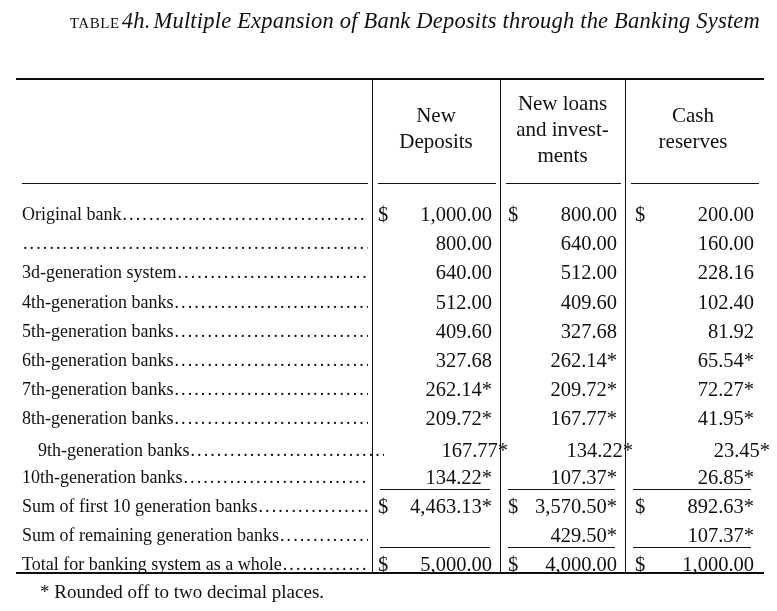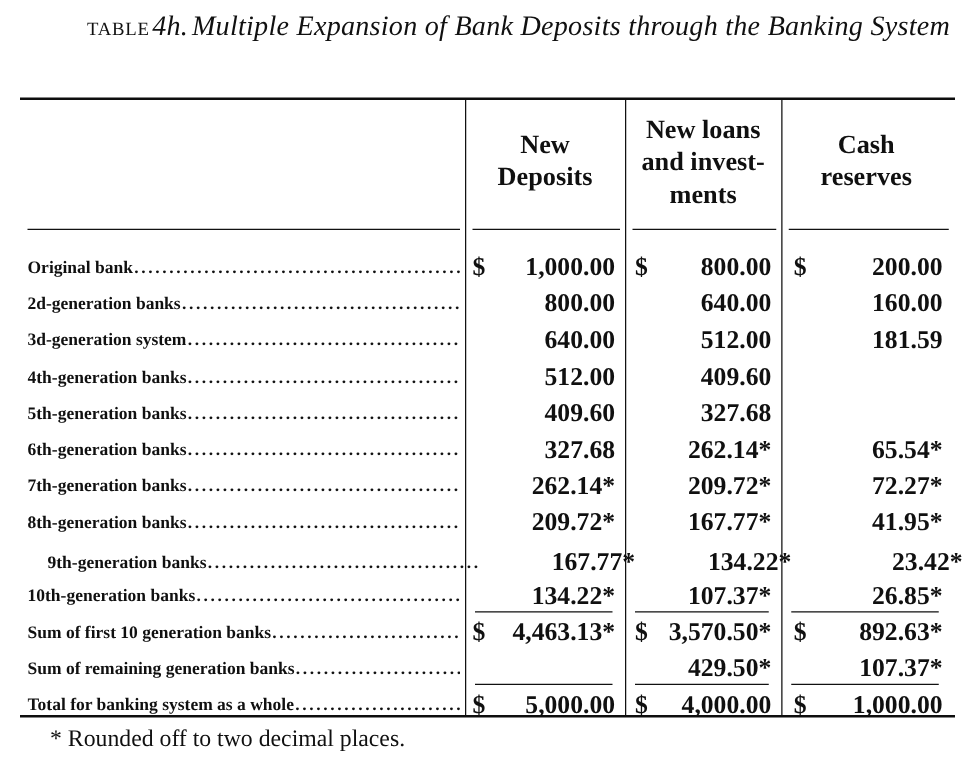--- a/index.html
+++ b/index.html
@@ -44,21 +44,20 @@
     padding-right: 3px;
   }
 
   
   #table-area {
     position: absolute;
     left: 16px;
     top: 78px;
     width: 748px;
     height: 420px;
-    font-weight: bold;
   }
   .rule-top, .rule-bottom {
     position: absolute;
     left: 0;
     width: 748px;
     height: 0;
     border-top: 2.4px solid #0d0d0d;
   }
   .rule-top  { top: 0px; }
   .rule-bottom { top: 494px; }
@@ -103,21 +102,21 @@
   .row {
     position: absolute;
     left: 0;
     width: 748px;
     height: 29px;
   }
   .row-label {
     position: absolute;
     left: 6px;
     width: 346px;
-    font-size: 14px;
+    font-size: 18px;
     line-height: 29px;
     white-space: nowrap;
     overflow: hidden;
     display: flex;
     align-items: flex-start;
   }
   .row-label .lbl-text { flex: 0 0 auto; }
   .row-label .leader {
     flex: 1 1 auto;
     overflow: hidden;
@@ -208,51 +207,52 @@
         <div class="row-label">
           <span class="lbl-text">Original bank</span>
           <span class="leader">..........................................................</span>
         </div>
         <div class="cell c1"><span class="cur">$</span><span>1,000.00</span></div>
         <div class="cell c2"><span class="cur">$</span><span>800.00</span></div>
         <div class="cell c3"><span class="cur">$</span><span>200.00</span></div>
       </div>
       <div class="row" style="top: 151.2px;">
         <div class="row-label">
-          <span class="lbl-text">2d-generation banks</span>
           <span class="leader">..........................................................</span>
         </div>
         <div class="cell c1"><span>800.00</span></div>
         <div class="cell c2"><span>640.00</span></div>
         <div class="cell c3"><span>160.00</span></div>
       </div>
       <div class="row" style="top: 180.4px;">
         <div class="row-label">
           <span class="lbl-text">3d-generation system</span>
           <span class="leader">..........................................................</span>
         </div>
         <div class="cell c1"><span>640.00</span></div>
         <div class="cell c2"><span>512.00</span></div>
-        <div class="cell c3"><span>181.59</span></div>
+        <div class="cell c3"><span>228.16</span></div>
       </div>
       <div class="row" style="top: 209.6px;">
         <div class="row-label">
           <span class="lbl-text">4th-generation banks</span>
           <span class="leader">..........................................................</span>
         </div>
         <div class="cell c1"><span>512.00</span></div>
         <div class="cell c2"><span>409.60</span></div>
+        <div class="cell c3"><span>102.40</span></div>
       </div>
       <div class="row" style="top: 238.8px;">
         <div class="row-label">
           <span class="lbl-text">5th-generation banks</span>
           <span class="leader">..........................................................</span>
         </div>
         <div class="cell c1"><span>409.60</span></div>
         <div class="cell c2"><span>327.68</span></div>
+        <div class="cell c3"><span>81.92</span></div>
       </div>
       <div class="row" style="top: 268px;">
         <div class="row-label">
           <span class="lbl-text">6th-generation banks</span>
           <span class="leader">..........................................................</span>
         </div>
         <div class="cell c1"><span>327.68</span></div>
         <div class="cell c2"><span>262.14*</span></div>
         <div class="cell c3"><span>65.54*</span></div>
       </div>
@@ -274,21 +274,21 @@
         <div class="cell c2"><span>167.77*</span></div>
         <div class="cell c3"><span>41.95*</span></div>
       </div>
       <div class="row" style="top: 358px; margin-left: 16px;">
         <div class="row-label">
           <span class="lbl-text">9th-generation banks</span>
           <span class="leader">..........................................................</span>
         </div>
         <div class="cell c1"><span>167.77*</span></div>
         <div class="cell c2"><span>134.22*</span></div>
-        <div class="cell c3"><span>23.42*</span></div>
+        <div class="cell c3"><span>23.45*</span></div>
       </div>
       <div class="row" style="top: 384.8px;">
         <div class="row-label">
           <span class="lbl-text">10th-generation banks</span>
           <span class="leader">..........................................................</span>
         </div>
         <div class="cell c1"><span>134.22*</span></div>
         <div class="cell c2"><span>107.37*</span></div>
         <div class="cell c3"><span>26.85*</span></div>
       </div>

